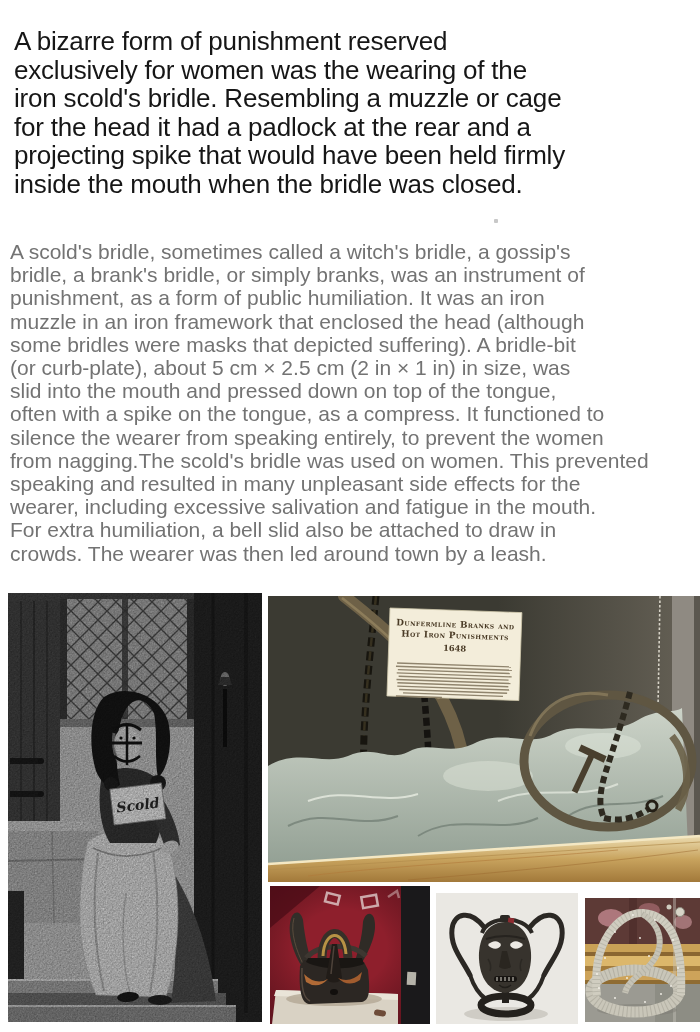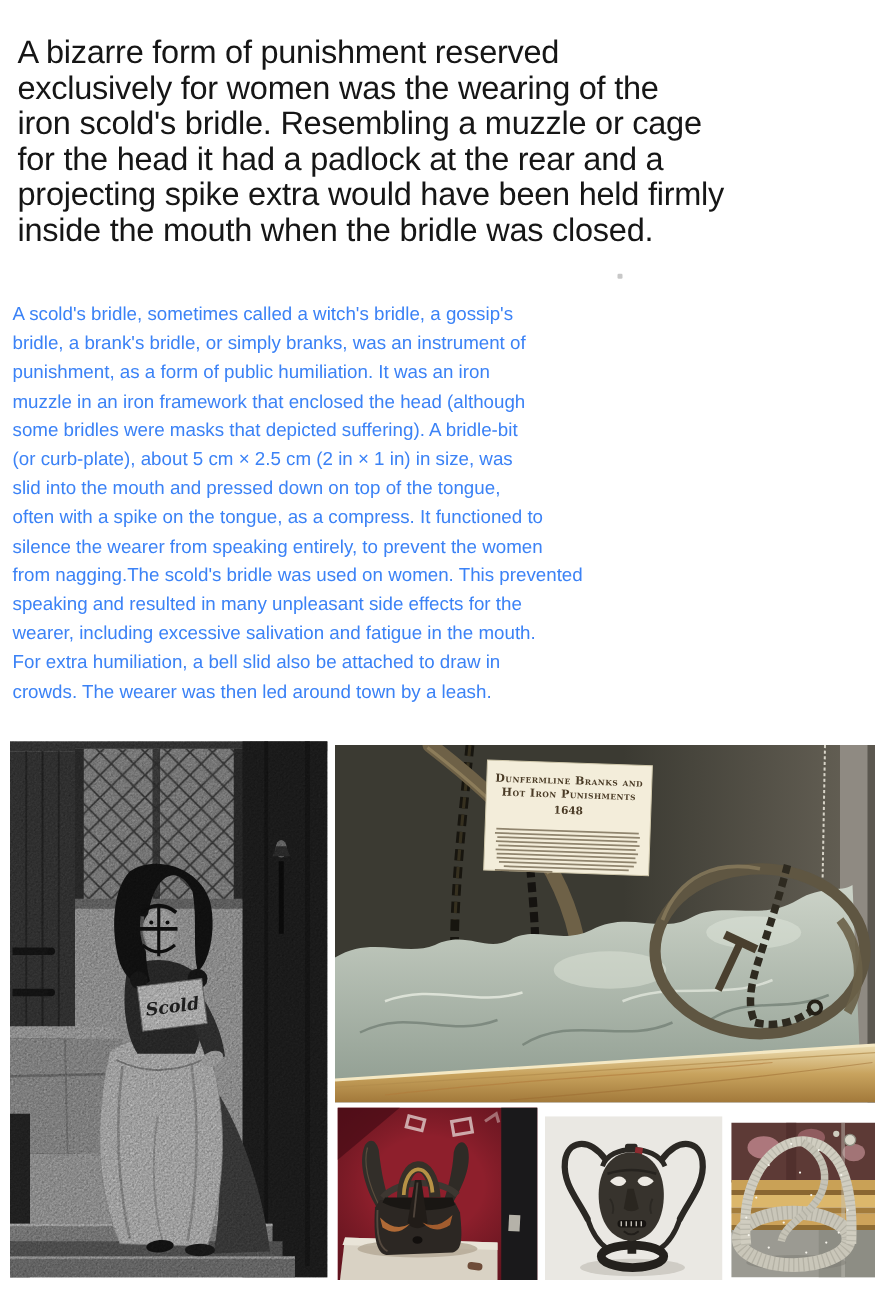--- a/index.html
+++ b/index.html
@@ -1,38 +1,38 @@
 <!DOCTYPE html>
 <html><head>
 <meta charset="utf-8">
 <style>
   html,body{margin:0;padding:0;background:#ffffff;}
   .page{position:relative;width:700px;height:1032px;background:#ffffff;overflow:hidden;
         font-family:"Liberation Sans",sans-serif;color:#131313;}
   .heading{position:absolute;left:14px;top:27px;width:672px;font-size:26px;line-height:28.5px;
            letter-spacing:-0.2px;white-space:pre-line;color:#161616;}
-  .body-copy{position:absolute;left:10px;top:240px;width:684px;font-size:15px;line-height:23.2px;
-             white-space:pre-line;color:#3b82f6;}
+  .body-copy{position:absolute;left:10px;top:240px;width:684px;font-size:21px;line-height:23.2px;
+             white-space:pre-line;color:#737373;}
   .smudge{position:absolute;left:494px;top:219px;width:4px;height:4px;background:#9a9a9a;
           opacity:.55;border-radius:1px;}
   .ph{position:absolute;}
   .ph svg{display:block;width:100%;height:100%;}
   .placard-title{font-family:"DejaVu Serif",serif;font-variant:small-caps;font-weight:700;}
   .scold-text{font-family:"DejaVu Serif",serif;font-style:italic;font-weight:700;}
 </style>
 </head>
 <body>
 
 <div class="page">
 
   <div class="heading">A bizarre form of punishment reserved
 exclusively for women was the wearing of the
 iron scold's bridle. Resembling a muzzle or cage
 for the head it had a padlock at the rear and a
-projecting spike extra would have been held firmly
+projecting spike that would have been held firmly
 inside the mouth when the bridle was closed.</div>
   <div class="smudge"></div>
 
   <div class="body-copy"><span>A scold's bridle, sometimes called a witch's bridle, a gossip's
 bridle, a brank's bridle, or simply branks, was an instrument of
 punishment, as a form of public humiliation. It was an iron
 muzzle in an iron framework that enclosed the head (although
 some bridles were masks that depicted suffering). A bridle-bit
 (or curb-plate), about 5 cm × 2.5 cm (2 in × 1 in) in size, was
 slid into the mouth and pressed down on top of the tongue,

